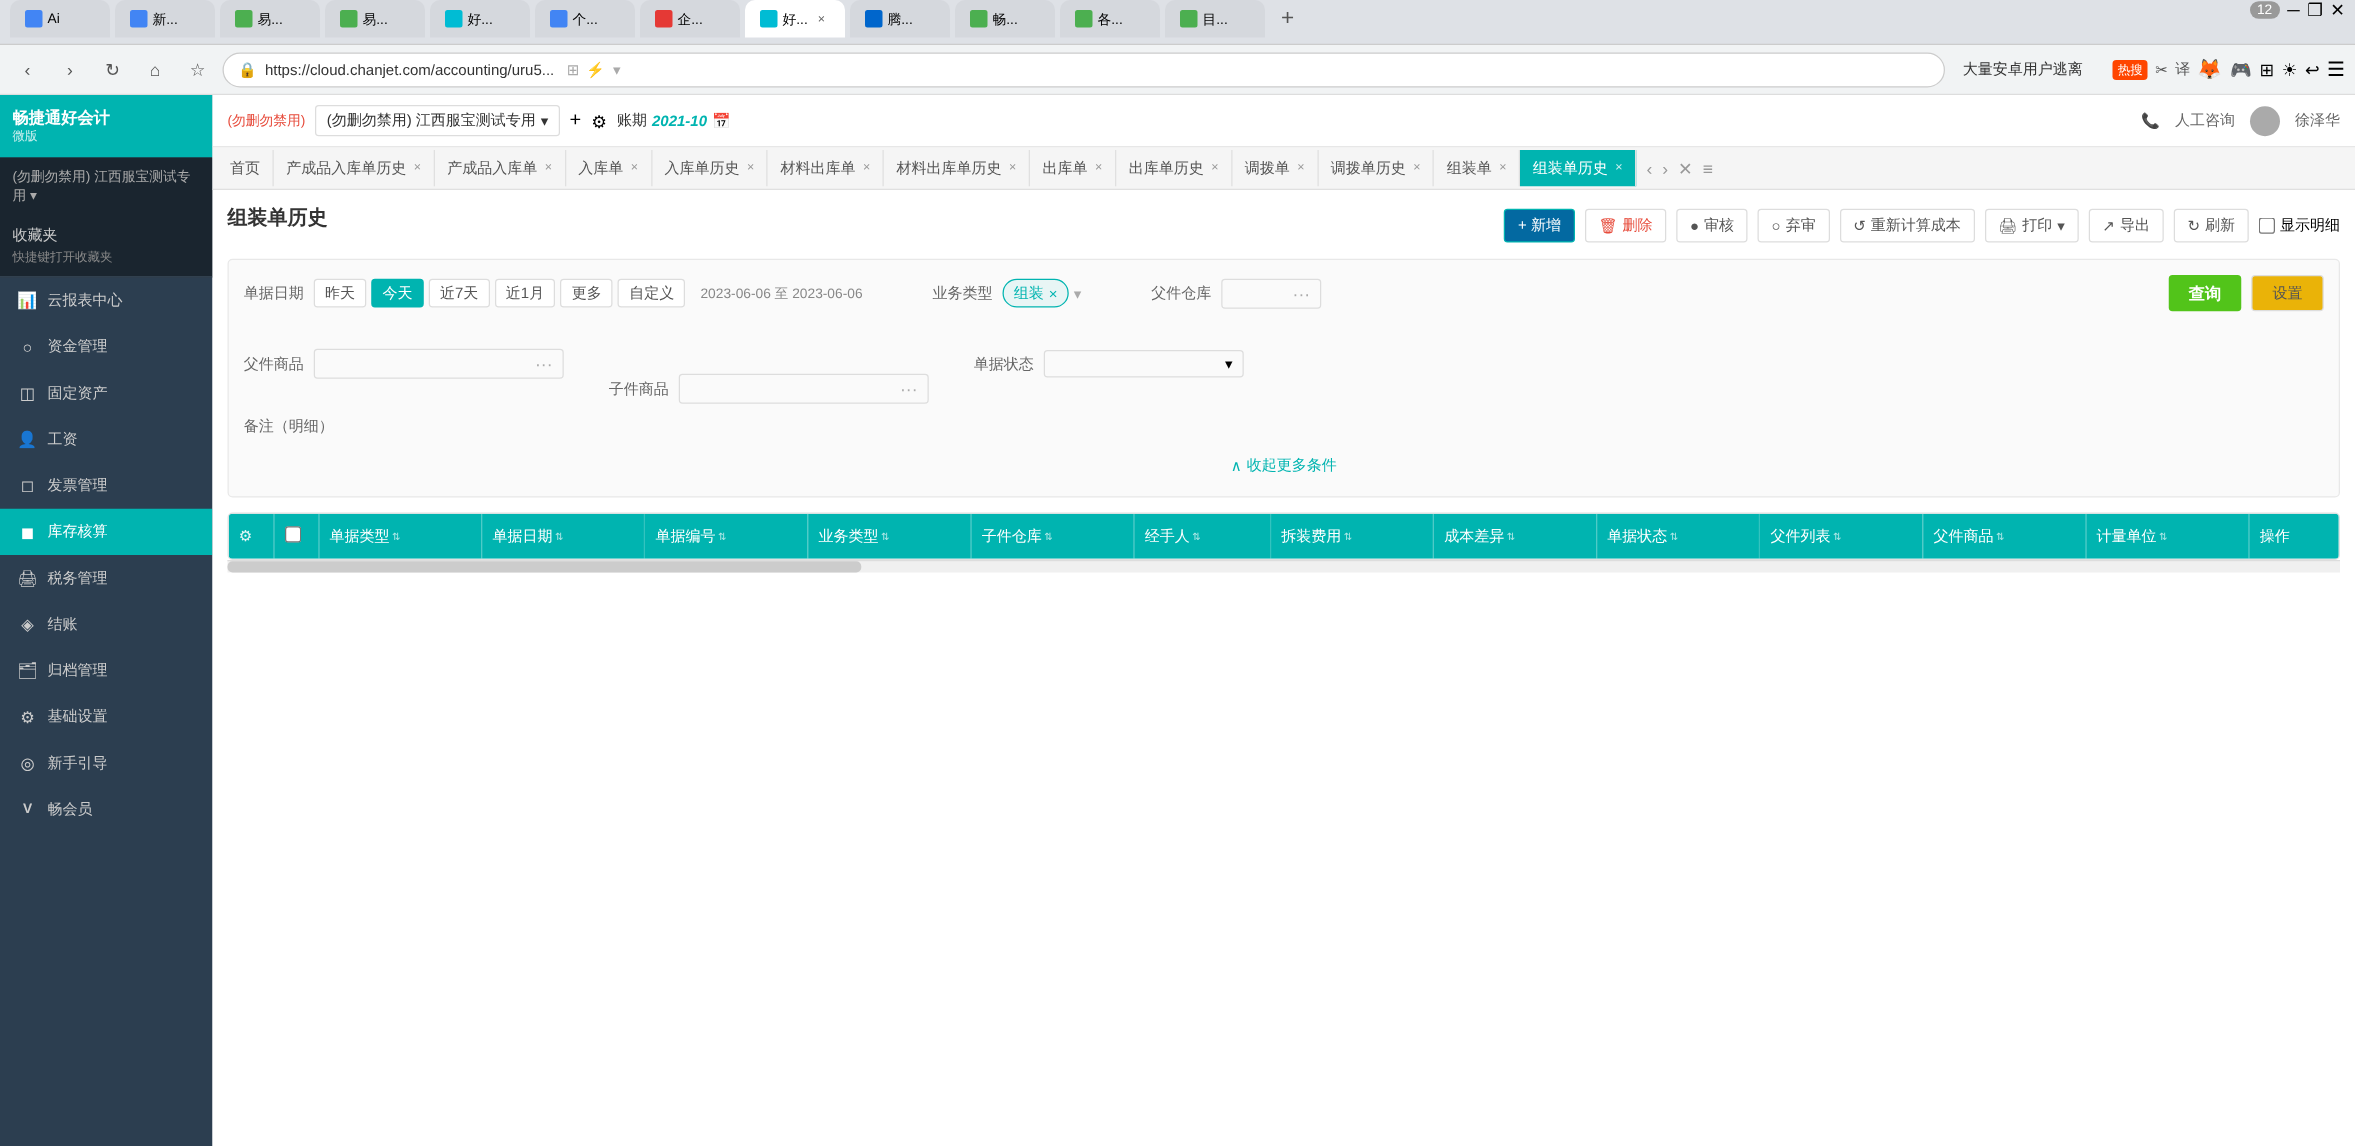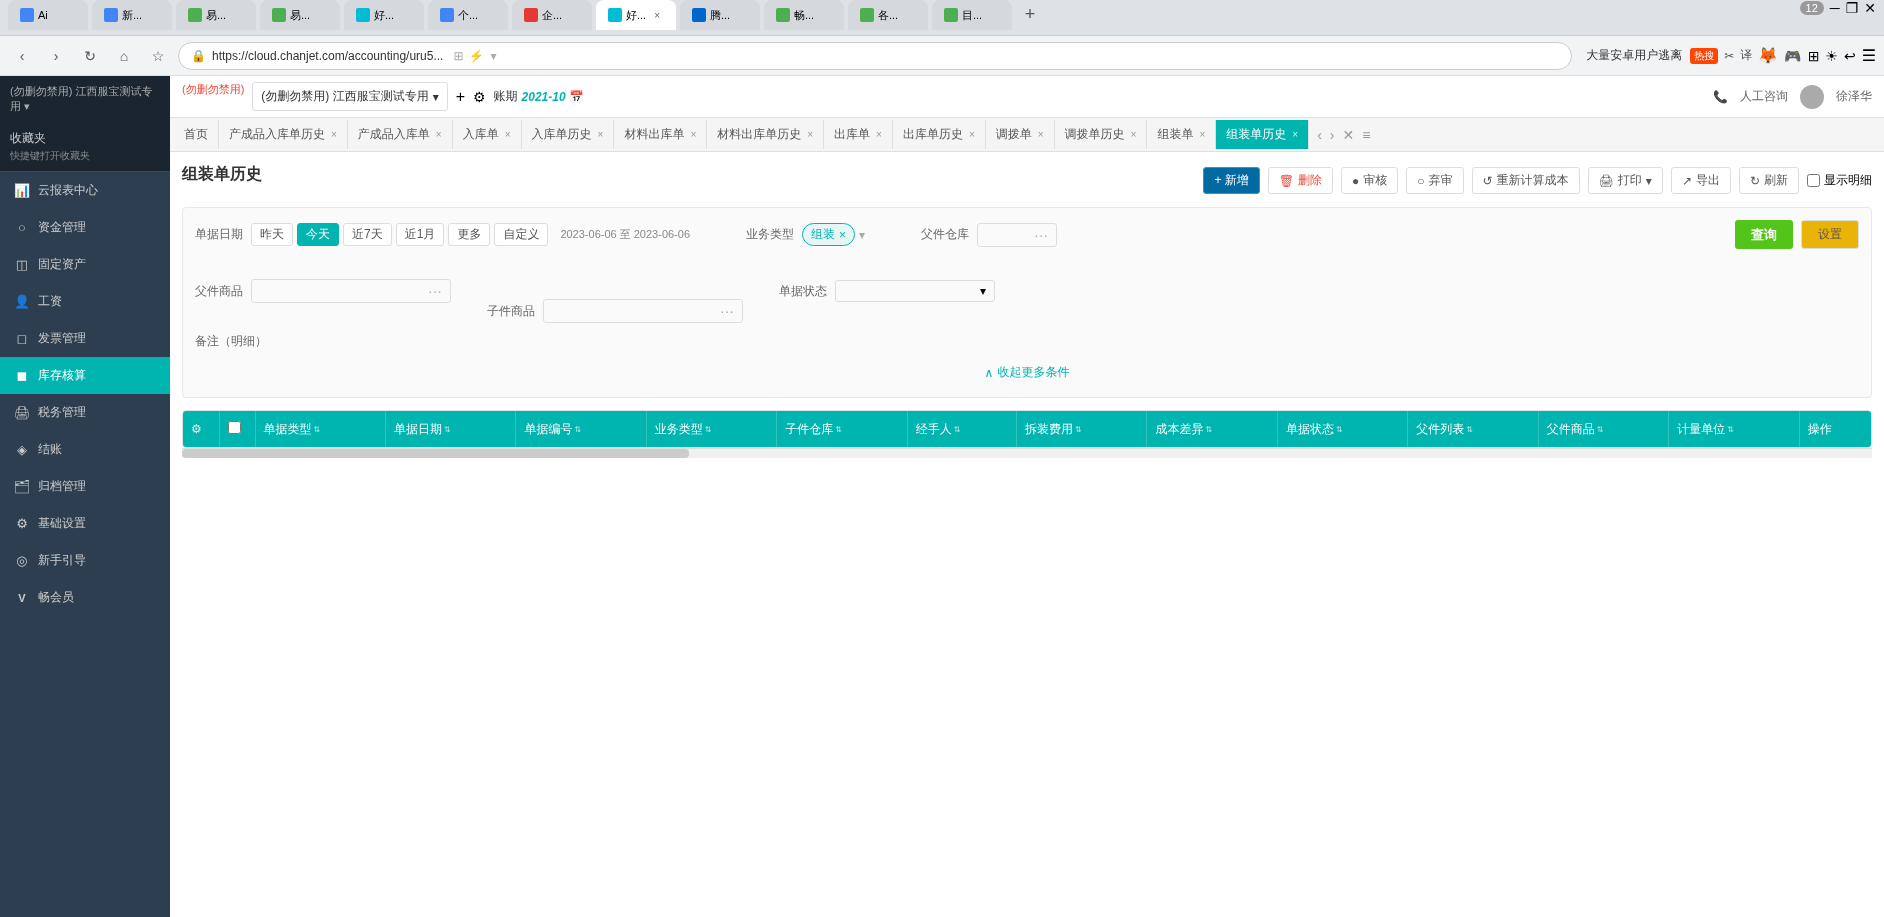--- a/index.html
+++ b/index.html
@@ -10,21 +10,21 @@
     .browser-tab { background: #fff; border-radius: 8px 8px 0 0; padding: 6px 12px; font-size: 11px; display: flex; align-items: center; gap: 4px; height: 30px; min-width: 80px; max-width: 130px; white-space: nowrap; overflow: hidden; }
     .browser-tab.active { background: #fff; }
     .browser-tab.inactive { background: #d5d8dd; }
     .tab-favicon { width: 14px; height: 14px; border-radius: 2px; display: inline-block; flex-shrink: 0; }
     .tab-close { margin-left: 4px; color: #666; cursor: pointer; font-size: 10px; }
     .tab-add { width: 28px; height: 28px; display: flex; align-items: center; justify-content: center; cursor: pointer; font-size: 18px; color: #555; }
     .browser-nav { background: #f1f3f4; height: 40px; display: flex; align-items: center; padding: 0 8px; gap: 6px; border-bottom: 1px solid #ddd; }
     .nav-btn { width: 28px; height: 28px; border: none; background: none; cursor: pointer; border-radius: 50%; display: flex; align-items: center; justify-content: center; font-size: 14px; color: #555; }
     .address-bar { flex: 1; height: 28px; border: 1px solid #ccc; border-radius: 14px; padding: 0 12px; font-size: 12px; background: #fff; display: flex; align-items: center; gap: 6px; }
     .address-text { font-size: 12px; color: #333; }
-    .search-area { display: flex; align-items: center; gap: 8px; margin-left: 8px; font-size: 12px; color: #333; }
+    .search-area { display: flex; align-items: center; gap: 24px; margin-left: 8px; font-size: 12px; color: #333; }
     .hot-badge { background: #ff4500; color: #fff; padding: 1px 4px; border-radius: 3px; font-size: 10px; text-align: right; }
 
     
     .app-container { display: flex; height: calc(100vh - 76px); }
 
     
     .sidebar { width: 170px; background: #2c3e50; color: #fff; display: flex; flex-direction: column; flex-shrink: 0; }
     .sidebar-header { background: #00b4b0; padding: 10px; display: flex; align-items: center; gap: 6px; }
     .sidebar-logo { font-size: 13px; font-weight: bold; color: #fff; line-height: 1.2; }
     .sidebar-logo-sub { font-size: 10px; color: rgba(255,255,255,0.8); }
@@ -33,21 +33,21 @@
     .sidebar-bookmark-sub { font-size: 10px; color: #888; margin-top: 2px; }
     .sidebar-menu { flex: 1; overflow-y: auto; }
     .sidebar-item { display: flex; align-items: center; gap: 8px; padding: 10px 14px; color: #ccc; cursor: pointer; font-size: 12px; transition: background 0.2s; }
     .sidebar-item.active { background: #00b4b0; color: #fff; }
     .sidebar-icon { width: 16px; height: 16px; flex-shrink: 0; display: flex; align-items: center; justify-content: center; font-size: 13px; }
 
     
     .main-content { flex: 1; display: flex; flex-direction: column; overflow: hidden; background: #fff; }
 
     
-    .top-header { background: #fff; border-bottom: 1px solid #e0e0e0; padding: 6px 12px; display: flex; gap: 8px; height: 42px; }
+    .top-header { background: #fff; border-bottom: 1px solid #e0e0e0; padding: 6px 12px; display: flex; align-items: center; gap: 8px; height: 42px; }
     .header-company-selector { display: flex; align-items: center; gap: 4px; font-size: 12px; color: #333; border: 1px solid #ddd; padding: 3px 8px; border-radius: 3px; cursor: pointer; }
     .header-period { display: flex; align-items: center; gap: 4px; font-size: 12px; color: #333; }
     .header-right { margin-left: auto; display: flex; align-items: center; gap: 12px; font-size: 12px; color: #666; }
 
     
     .nav-tabs-bar { background: #f5f5f5; border-bottom: 1px solid #e0e0e0; display: flex; align-items: center; overflow-x: auto; white-space: nowrap; height: 34px; padding: 0 4px; }
     .nav-tabs-bar::-webkit-scrollbar { height: 3px; }
     .nav-tab { display: inline-flex; align-items: center; padding: 6px 10px; font-size: 12px; cursor: pointer; color: #555; border-right: 1px solid #e0e0e0; gap: 4px; white-space: nowrap; flex-shrink: 0; }
     .nav-tab.active { background: #00b4b0; color: #fff; }
     .nav-tab .tab-x { font-size: 10px; color: #999; margin-left: 2px; }
@@ -191,20 +191,26 @@
   <span style="font-size:14px;">🎮</span>
   <span style="font-size:14px;">⊞</span>
   <span style="font-size:14px;">☀</span>
   <span style="font-size:14px;">↩</span>
   <span style="font-size:16px;cursor:pointer;">☰</span>
 </div>
 
 <div class="app-container">
 
   <div class="sidebar">
+    <div class="sidebar-header">
+      <div>
+        <div class="sidebar-logo">畅捷通好会计</div>
+        <div class="sidebar-logo-sub">微版</div>
+      </div>
+    </div>
     <div class="sidebar-company">
       <span>(勿删勿禁用) 江西服宝测试专用</span> ▾
     </div>
     <div class="sidebar-bookmark">
       <div style="font-size:12px;color:#ccc;">收藏夹</div>
       <div class="sidebar-bookmark-sub">快捷键打开收藏夹</div>
     </div>
 
     <div class="sidebar-menu">
       <div class="sidebar-item">

